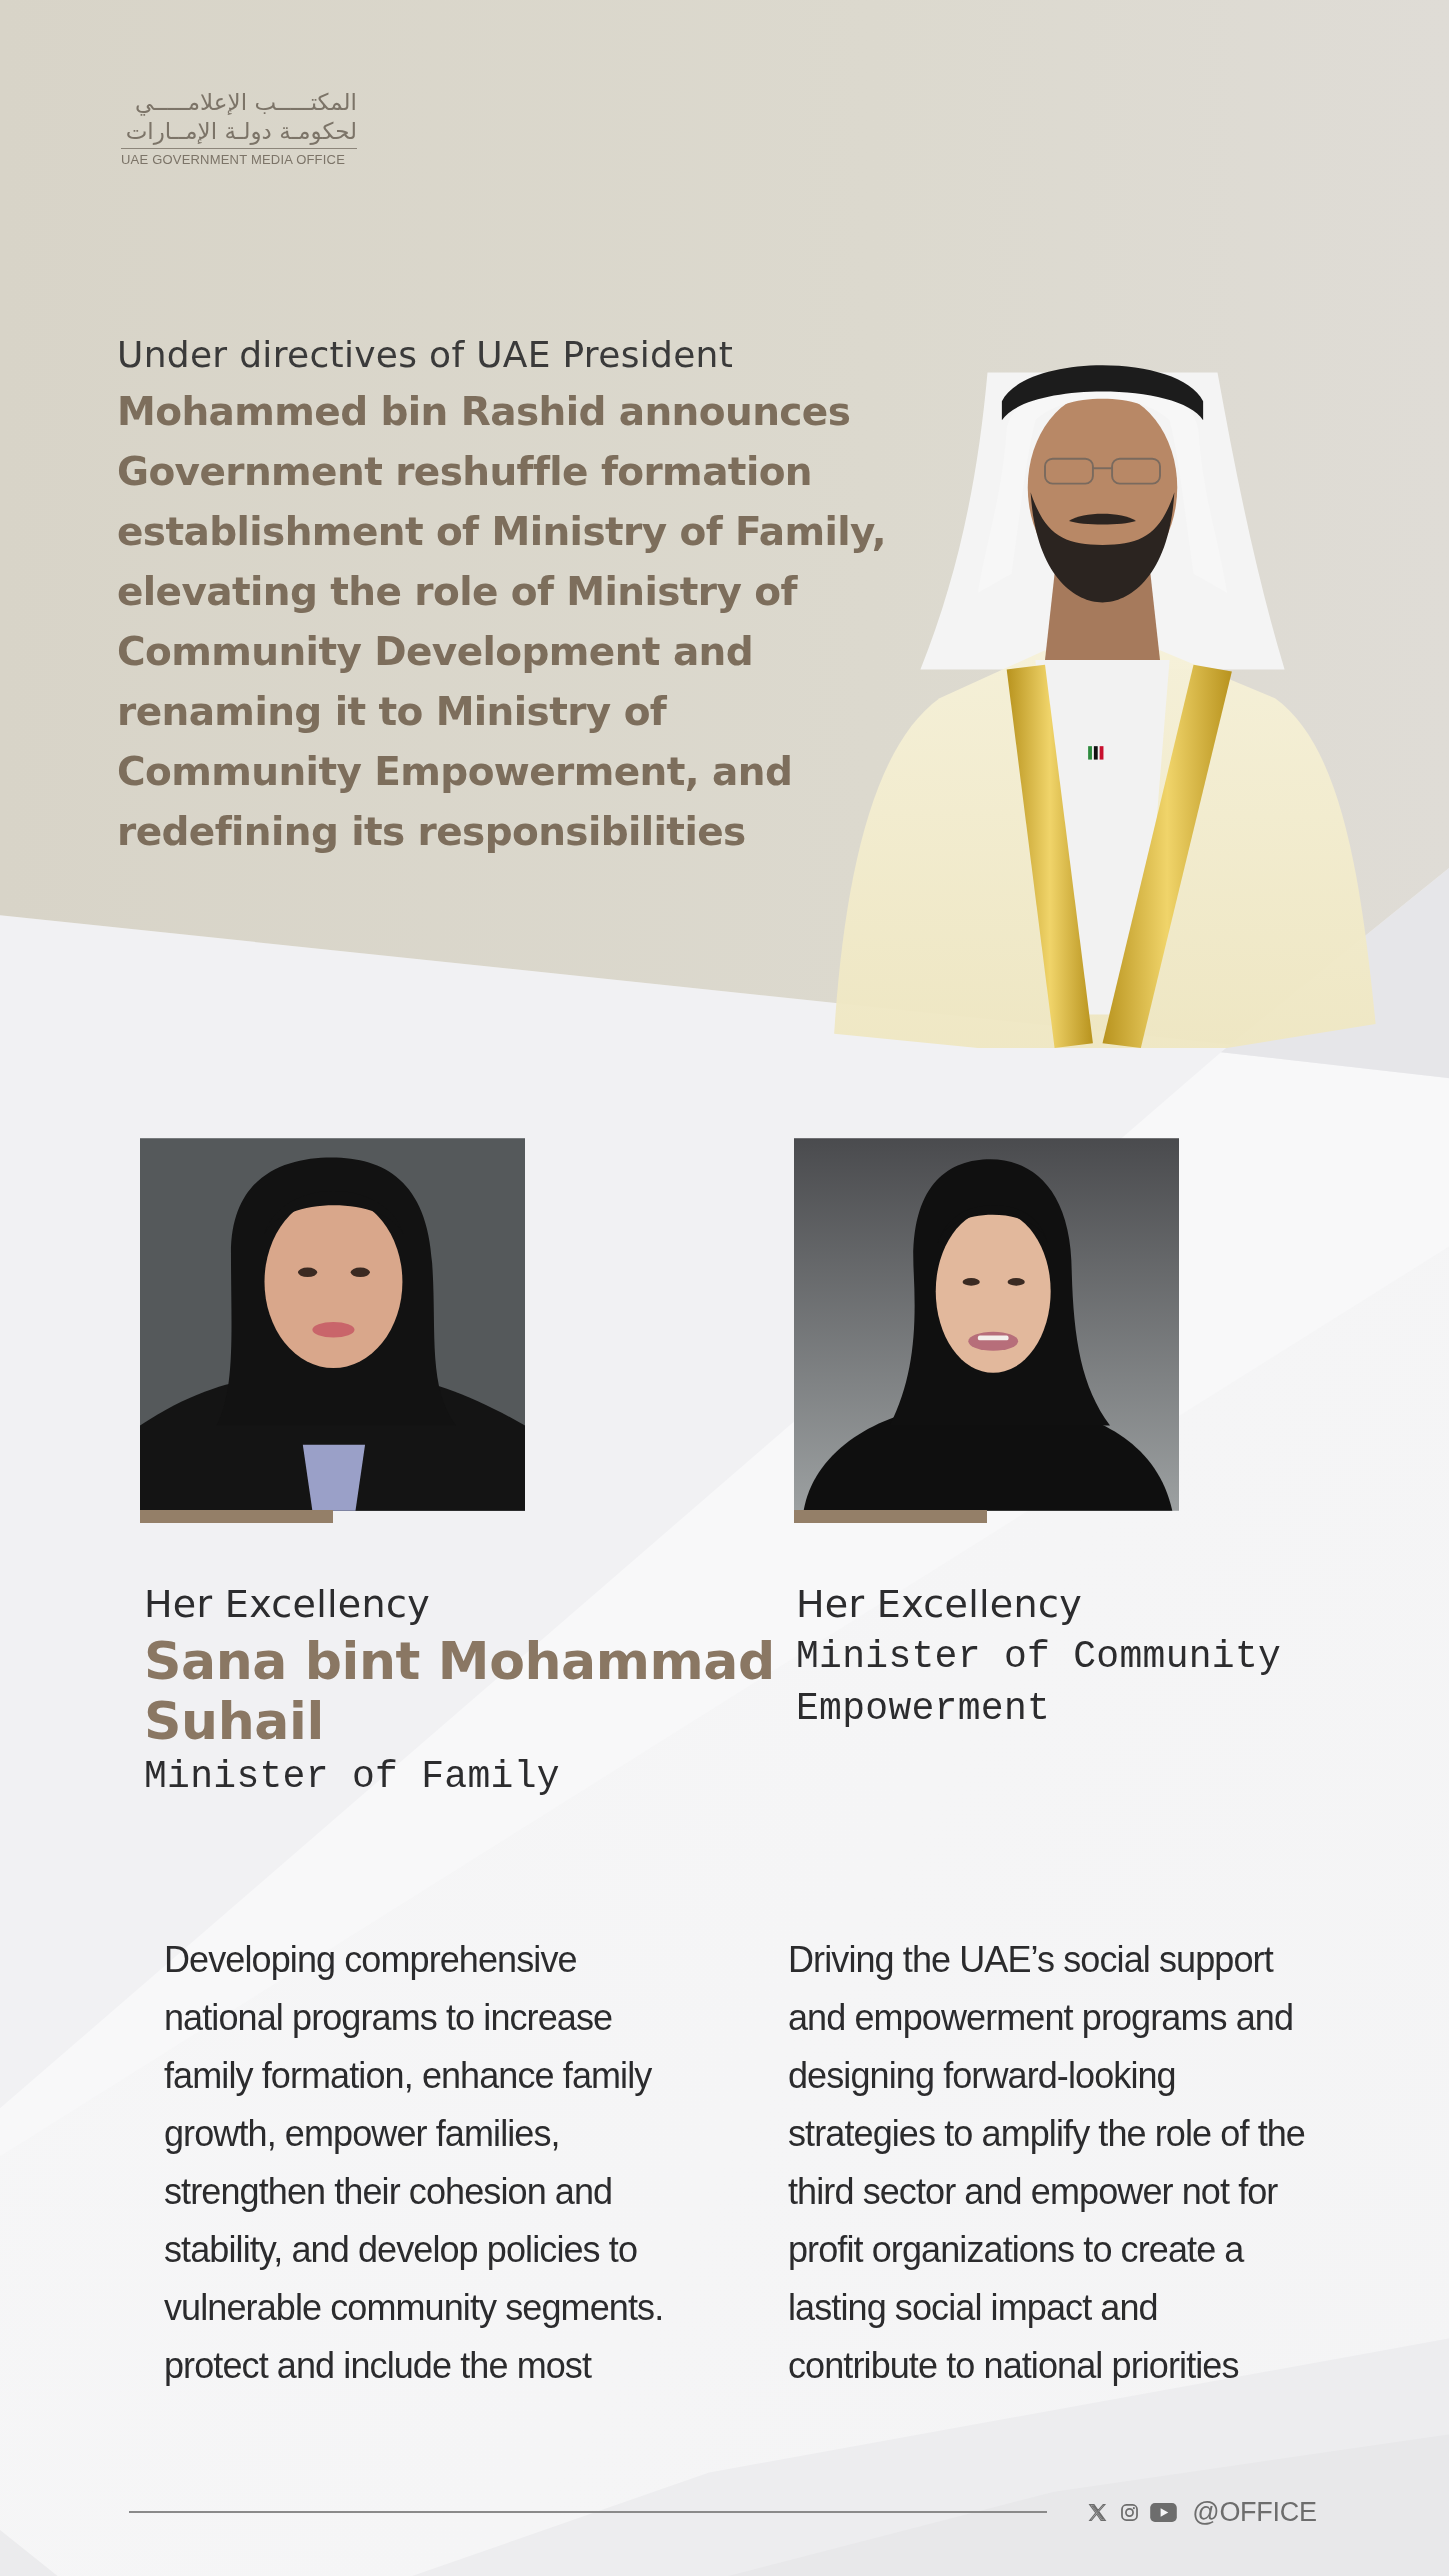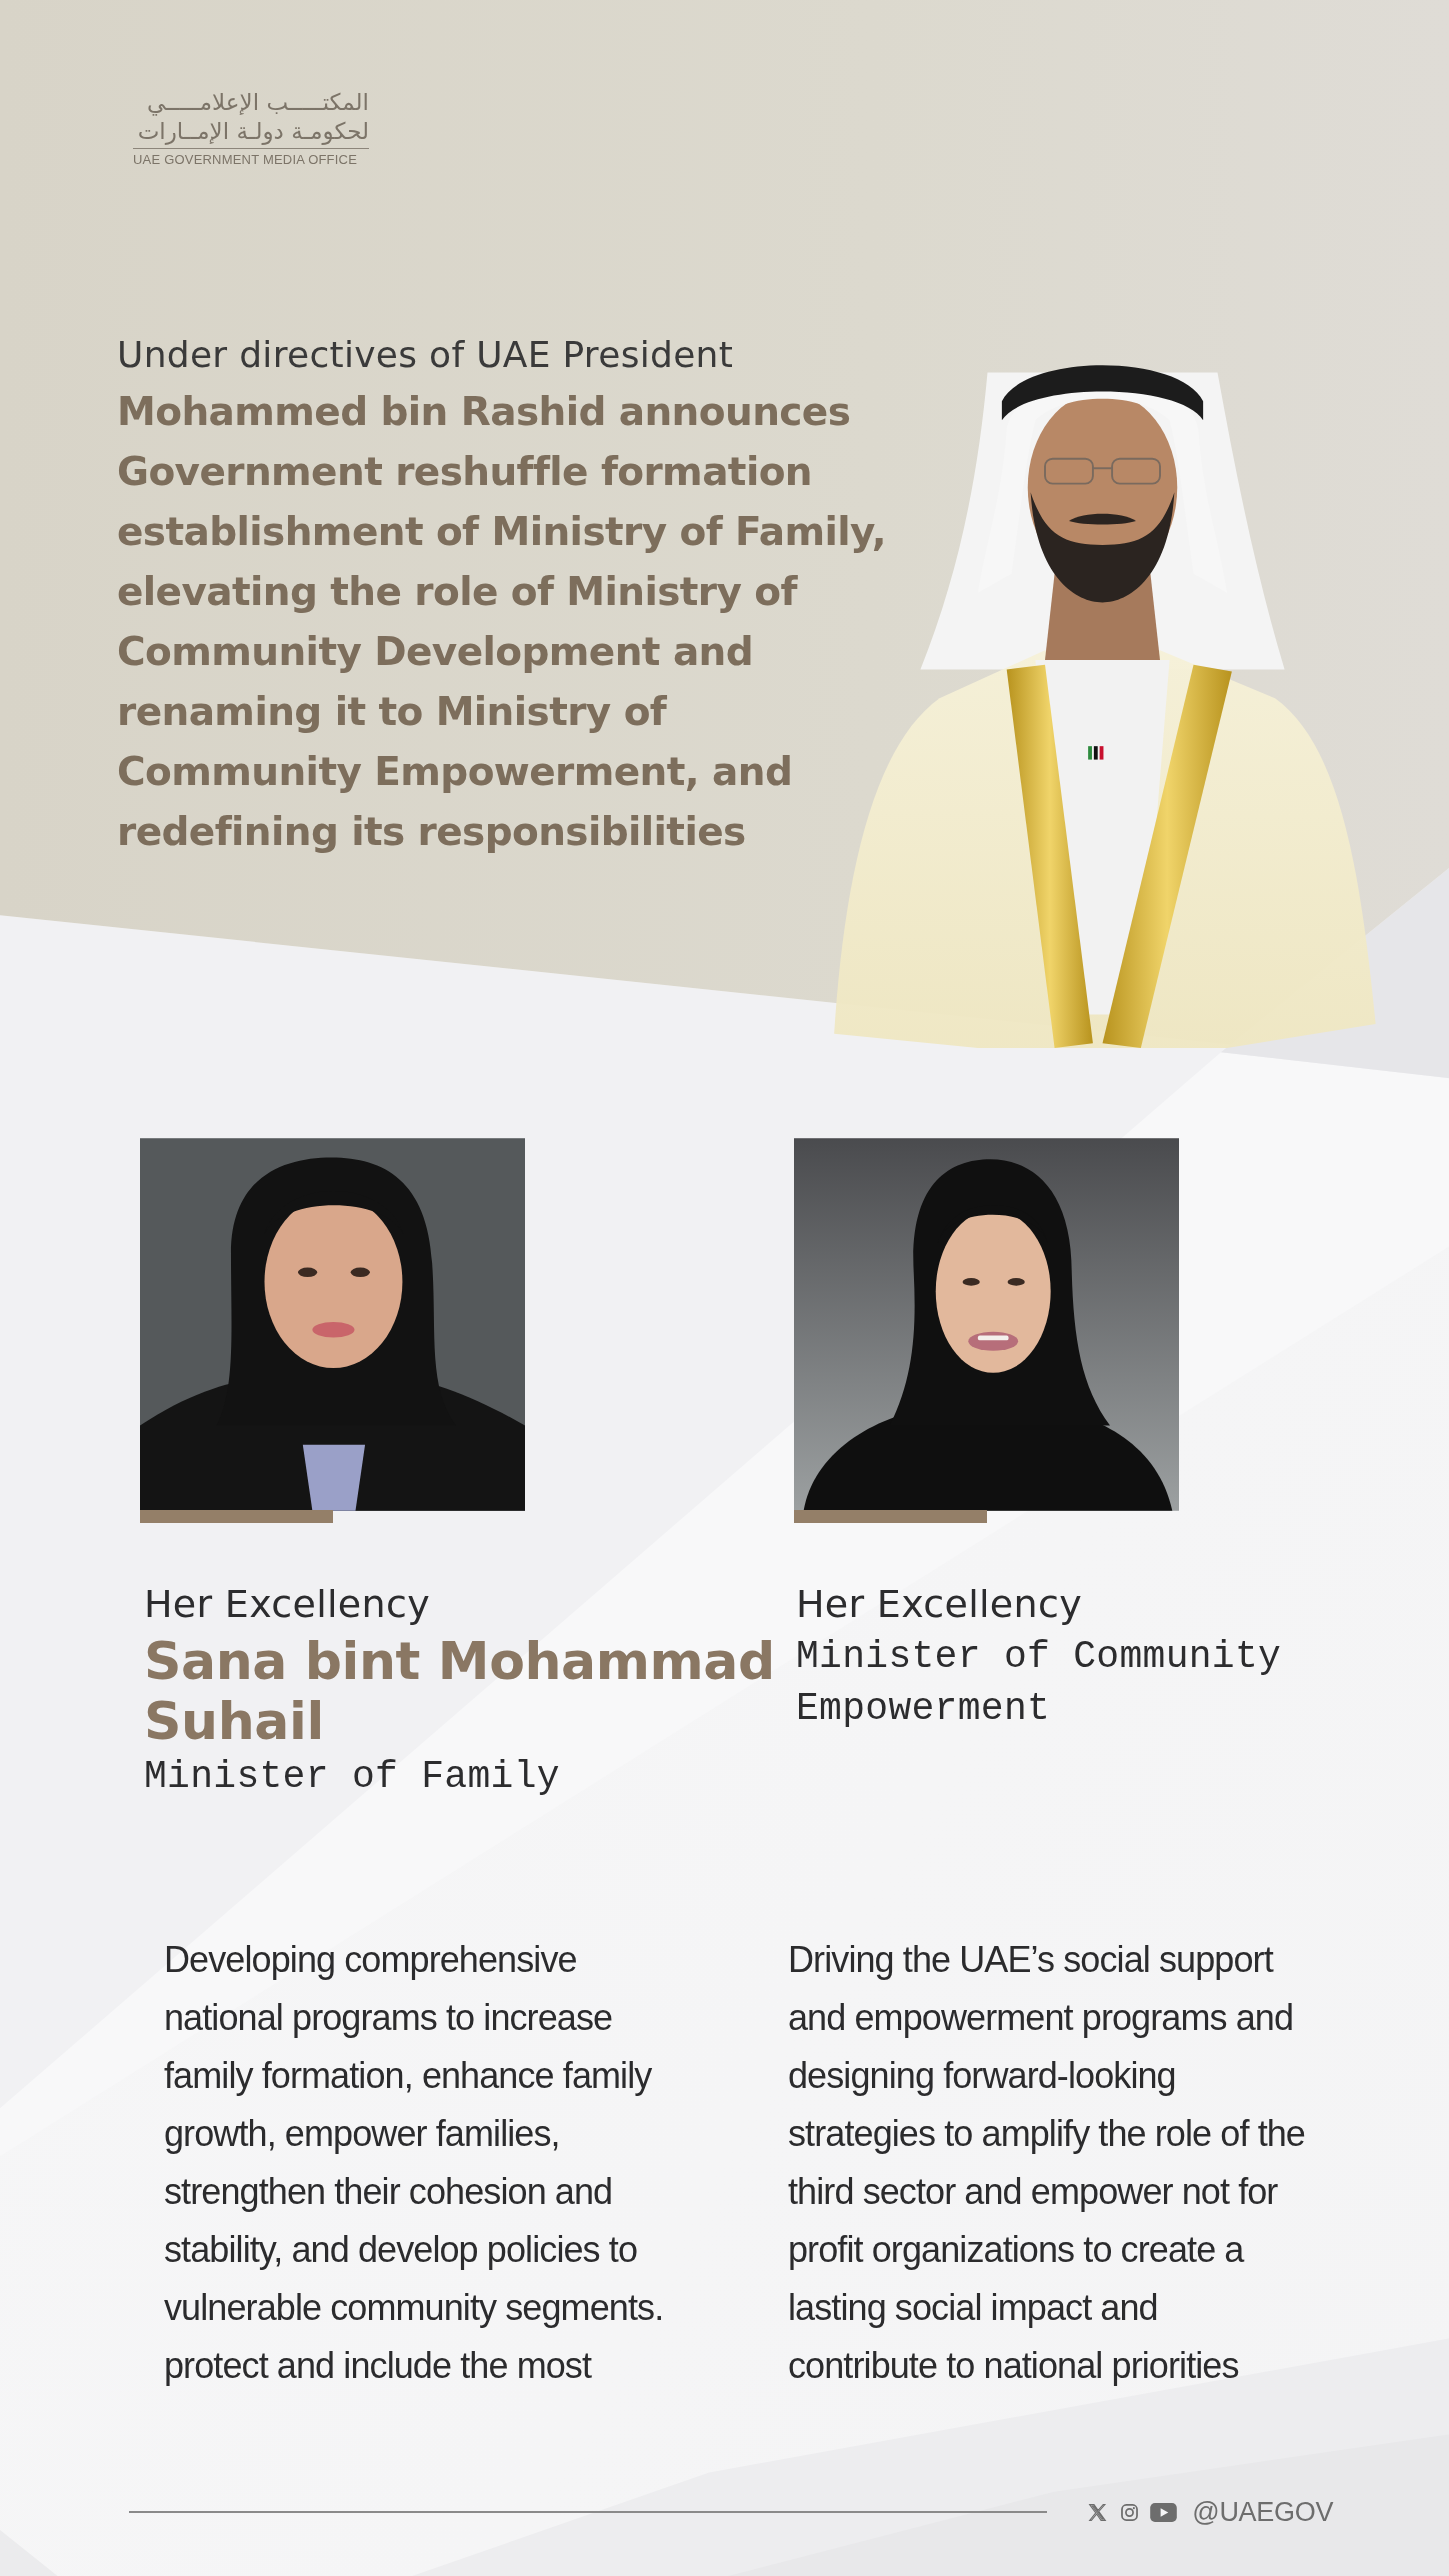--- a/index.html
+++ b/index.html
@@ -1,21 +1,21 @@
 <!DOCTYPE html>
 <html><head>
 <meta charset="utf-8">
 <style>
   html, body { margin:0; padding:0; }
   body { width:1450px; height:2576px; position:relative; overflow:hidden; background:#f5f5f6; font-family:"DejaVu Sans", sans-serif; }
   .bg { position:absolute; left:0; top:0; width:1450px; height:2576px; }
   .abs { position:absolute; }
 
   
-  .logo { left:133px; top:88px; width:236px; }
+  .logo { left:121px; top:88px; width:236px; }
   .logo .ar { font-family:"DejaVu Sans", sans-serif; color:#7c7468; font-size:23px; line-height:29px; direction:rtl; text-align:right; white-space:nowrap; letter-spacing:0; }
   .logo .rule { height:1px; background:#8c857a; margin-top:1.9px; }
   .logo .en { font-family:"Liberation Sans", sans-serif; color:#7c7468; font-size:13px; letter-spacing:0.2px; margin-top:2.9px; white-space:nowrap; }
 
   
   .headline { left:117px; top:328px; width:786px; }
   .headline .kicker { font-family:"DejaVu Sans", sans-serif; font-size:36px; color:#3a3a3a; line-height:54px; letter-spacing:0.3px; white-space:nowrap; }
   .headline .main { font-family:"DejaVu Sans", sans-serif; font-weight:bold; font-size:39px; color:#7d6e5c; line-height:60px; letter-spacing:-0.6px; }
   .headline .main span { display:block; white-space:nowrap; }
 
@@ -223,15 +223,15 @@
         <circle cx="12" cy="12" r="4.5" fill="none" stroke="#6d6d6d" stroke-width="2.2"></circle>
         <circle cx="17.5" cy="6.5" r="1.3" fill="#6d6d6d"></circle>
       </svg>
   </span>
   <span class="ico">
     <svg width="27" height="19" viewBox="0 0 28 20">
         <rect x="0" y="0" width="28" height="20" rx="5" fill="#6d6d6d"></rect>
         <path d="M11,5.5 L19,10 L11,14.5 Z" fill="#f5f5f6"></path>
       </svg>
   </span>
-  <span class="handle">@UAEGOV</span>
+  <span class="handle">@OFFICE</span>
 </div>
 
 
 </body></html>

